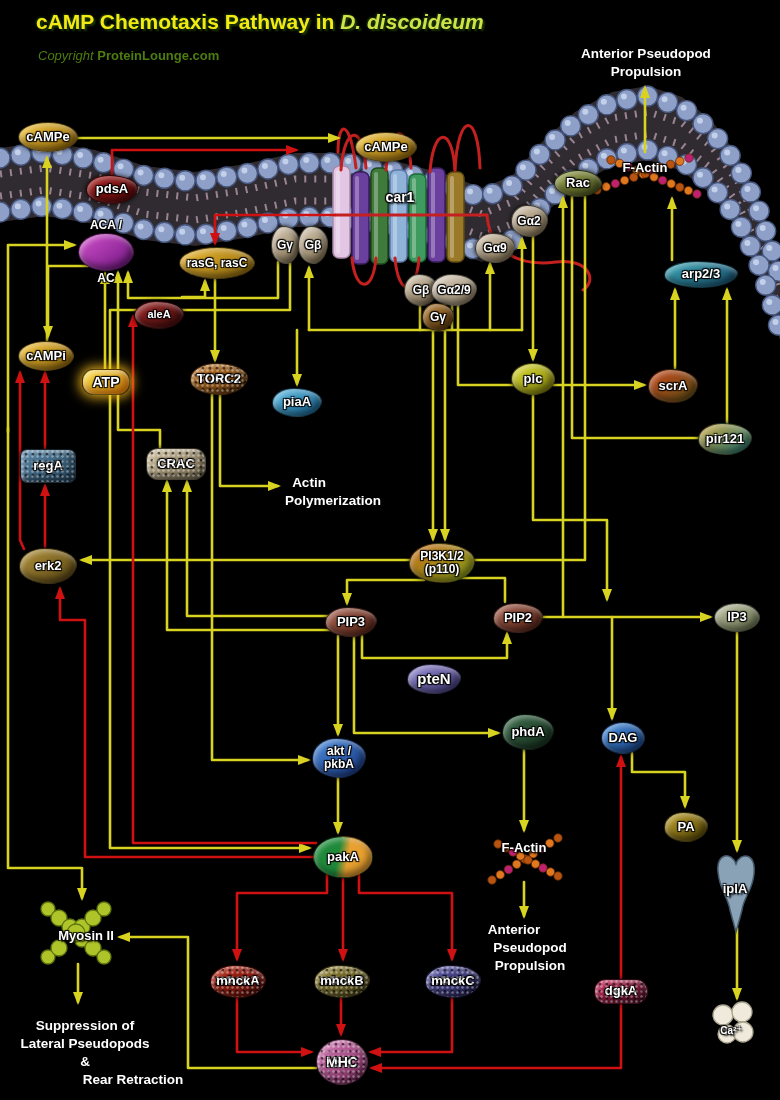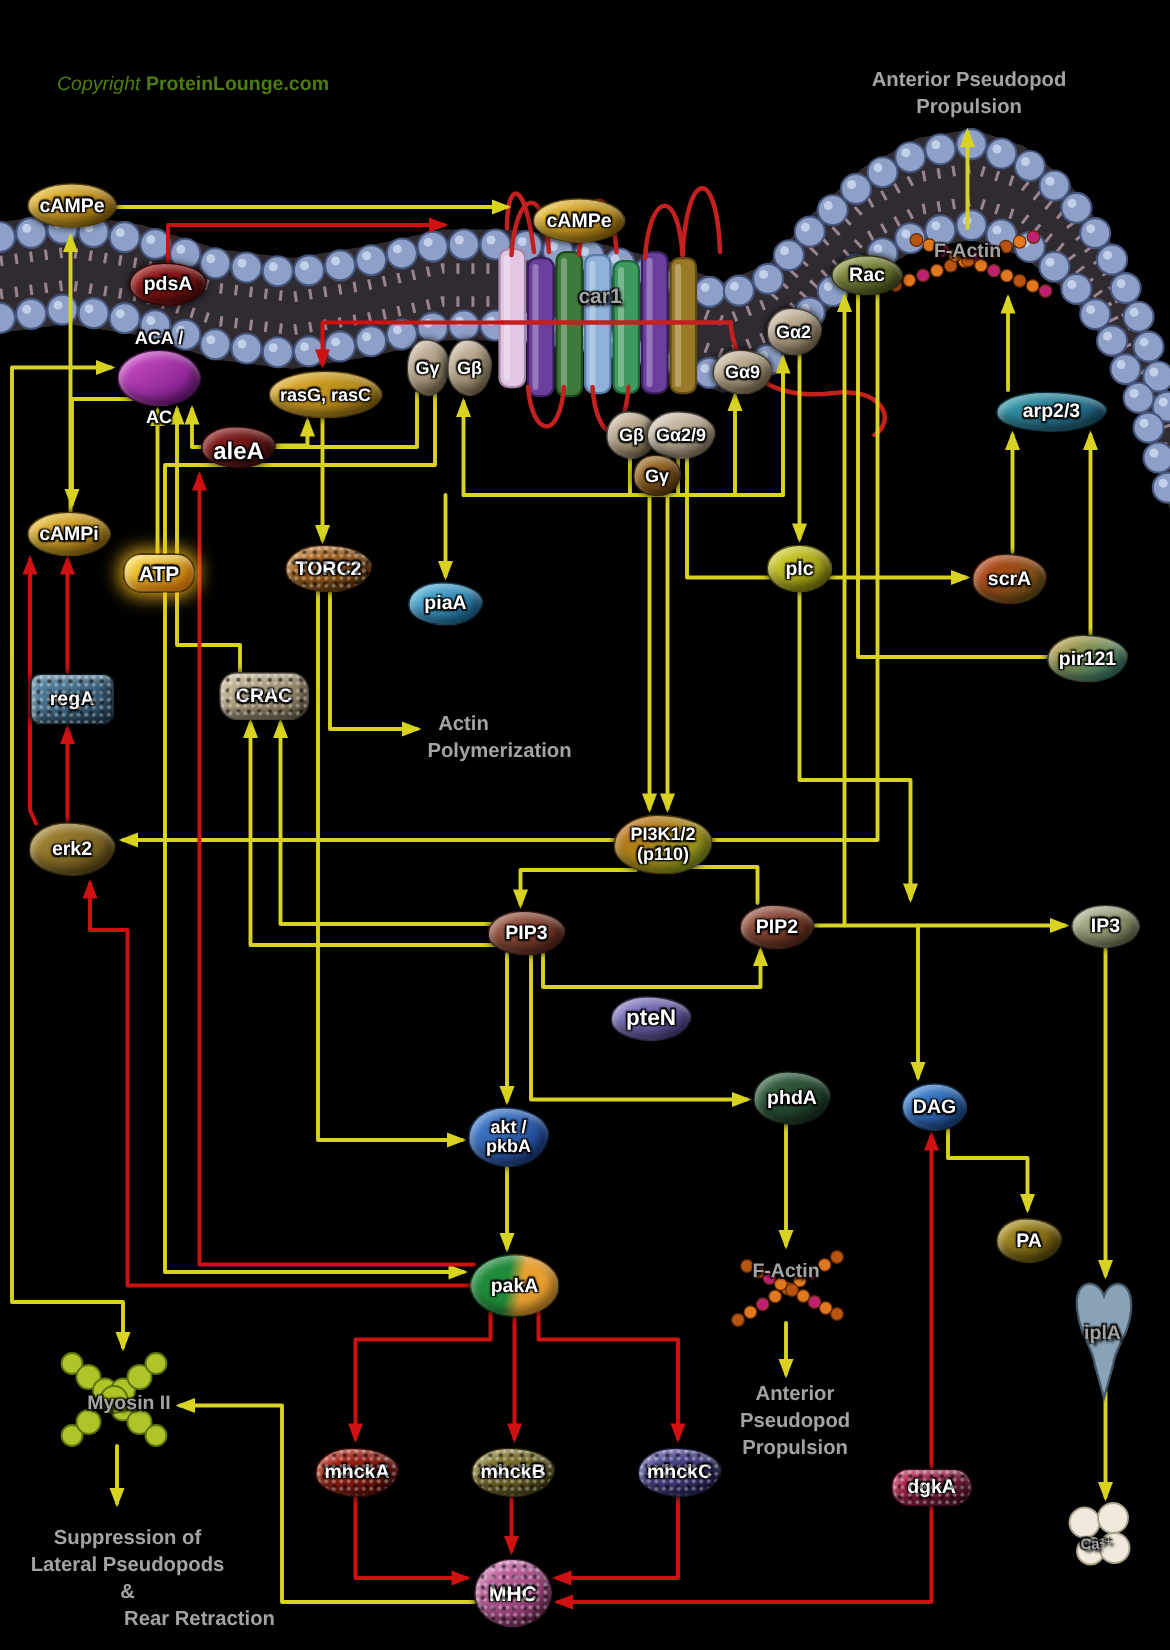--- a/index.html
+++ b/index.html
@@ -10,21 +10,21 @@
   .node{position:absolute;display:flex;flex-direction:column;align-items:center;justify-content:center;
         color:#fff;font-weight:bold;text-align:center;line-height:1.05;
         border:1px solid rgba(0,0,0,.6);
         text-shadow:-1px -1px 1px #000,1px -1px 1px #000,-1px 1px 1px #000,1px 1px 1px #000;
         box-shadow:inset 2px 3px 5px rgba(255,255,255,.38),inset -3px -4px 7px rgba(0,0,0,.5),0 0 5px rgba(0,0,0,.9);}
   .speckle::after{content:"";position:absolute;inset:0;border-radius:inherit;
         background-image:radial-gradient(circle at 30% 30%,rgba(255,255,255,.35) .8px,transparent 1.7px),
                          radial-gradient(circle at 70% 60%,rgba(0,0,0,.55) .9px,transparent 1.8px);
         background-size:5px 5px,7px 7px;}
   .glow{box-shadow:0 0 12px 3px rgba(250,190,30,.85),inset 2px 3px 5px rgba(255,255,255,.5),inset -3px -4px 7px rgba(120,50,0,.6);}
-  .anno{position:absolute;color:#a3a3a3;font-weight:bold;text-align:center;transform:translate(-50%,-50%);
+  .anno{position:absolute;color:#ffffff;font-weight:bold;text-align:center;transform:translate(-50%,-50%);
         white-space:nowrap;text-shadow:-1px -1px 1px #000,1px -1px 1px #000,-1px 1px 1px #000,2px 2px 2px #000;}
   #title{position:absolute;left:36px;top:10px;font-size:21px;font-weight:bold;color:#f2ea14;
          text-shadow:2px 2px 2px #1e3a02,-1px -1px 2px #1e3a02;z-index:3;}
   #title .sp{font-style:italic;color:#cfe348;}
   #copy{position:absolute;left:38px;top:48px;font-size:13px;color:#4d7c0f;z-index:3;
         text-shadow:1px 1px 2px #000;}
   #copy .pre{font-style:italic;font-weight:normal;}
   #copy .brand{font-weight:bold;}
 </style>
 </head>
@@ -580,21 +580,21 @@
       <div class="node" style="left: 86px; top: 174.5px; width: 50px; height: 27px; border-radius: 48% 60% 52% 55% / 55% 48% 60% 50%; font-size: 13px; background: linear-gradient(145deg, rgb(168, 28, 28), rgb(78, 8, 8));">
         <span>pdsA</span>
       </div>
       <div class="node" style="left: 78px; top: 233px; width: 54px; height: 36px; border-radius: 50%; font-size: 12px; background: linear-gradient(145deg, rgb(212, 82, 204), rgb(110, 20, 128)); gap: 40px;">
         <span>ACA /</span>
         <span>AC</span>
       </div>
       <div class="node" style="left: 179px; top: 247px; width: 74px; height: 30px; border-radius: 50%; font-size: 12px; background: linear-gradient(145deg, rgb(236, 184, 50), rgb(143, 106, 12));">
         <span>rasG, rasC</span>
       </div>
-      <div class="node" style="left: 134px; top: 284px; width: 48px; height: 26px; border-radius: 48% 60% 52% 55% / 55% 48% 60% 50%; font-size: 16px; background: linear-gradient(145deg, rgb(154, 36, 36), rgb(62, 10, 10)); justify-content: flex-end;">
+      <div class="node" style="left: 134px; top: 301px; width: 48px; height: 26px; border-radius: 48% 60% 52% 55% / 55% 48% 60% 50%; font-size: 11px; background: linear-gradient(145deg, rgb(154, 36, 36), rgb(62, 10, 10));">
         <span>aleA</span>
       </div>
       <div class="node" style="left: 270.5px; top: 226px; width: 27px; height: 36px; border-radius: 48% 60% 52% 55% / 55% 48% 60% 50%; font-size: 12px; background: linear-gradient(145deg, rgb(217, 202, 181), rgb(129, 112, 79));">
         <span>Gγ</span>
       </div>
       <div class="node" style="left: 298px; top: 226px; width: 28px; height: 36px; border-radius: 48% 60% 52% 55% / 55% 48% 60% 50%; font-size: 12px; background: linear-gradient(145deg, rgb(217, 202, 181), rgb(129, 112, 79));">
         <span>Gβ</span>
       </div>
       <div class="node" style="left: 404px; top: 274px; width: 32px; height: 30px; border-radius: 48% 60% 52% 55% / 55% 48% 60% 50%; font-size: 12px; background: linear-gradient(145deg, rgb(217, 202, 181), rgb(129, 112, 79));">
         <span>Gβ</span>
@@ -692,22 +692,23 @@
         <span>mhckC</span>
       </div>
       <div class="node speckle" style="left: 316px; top: 1039px; width: 50px; height: 44px; border-radius: 50%; font-size: 14px; background: linear-gradient(145deg, rgb(218, 124, 186), rgb(110, 34, 80));">
         <span>MHC</span>
       </div>
       <div class="anno" style="left: 400px; top: 197px; font-size: 14px;">car1</div>
       <div class="anno" style="left: 646px; top: 53px; font-size: 13.5px;">Anterior Pseudopod</div>
       <div class="anno" style="left: 646px; top: 71px; font-size: 13.5px;">Propulsion</div>
       <div class="anno" style="left: 309px; top: 482px; font-size: 13.5px;">Actin</div>
       <div class="anno" style="left: 309px; top: 500px; font-size: 13.5px; padding-left: 48px;">Polymerization</div>
-      <div class="anno" style="left: 530px; top: 929px; font-size: 13.5px;">Anterior</div>
+      <div class="anno" style="left: 514px; top: 929px; font-size: 13.5px;">Anterior</div>
       <div class="anno" style="left: 530px; top: 947px; font-size: 13.5px;">Pseudopod</div>
       <div class="anno" style="left: 530px; top: 965px; font-size: 13.5px;">Propulsion</div>
       <div class="anno" style="left: 85px; top: 1025px; font-size: 13.5px;">Suppression of</div>
       <div class="anno" style="left: 85px; top: 1043px; font-size: 13.5px;">Lateral Pseudopods</div>
       <div class="anno" style="left: 85px; top: 1061px; font-size: 13.5px;">&amp;</div>
       <div class="anno" style="left: 85px; top: 1079px; font-size: 13.5px; margin-left: 48px;">Rear Retraction</div>
     </div>
+  <div id="title"><span>cAMP Chemotaxis Pathway in </span><span class="sp">D. discoideum</span></div>
   <div id="copy"><span class="pre">Copyright </span><span class="brand">ProteinLounge.com</span></div>
 </div>
 
 </body></html>

